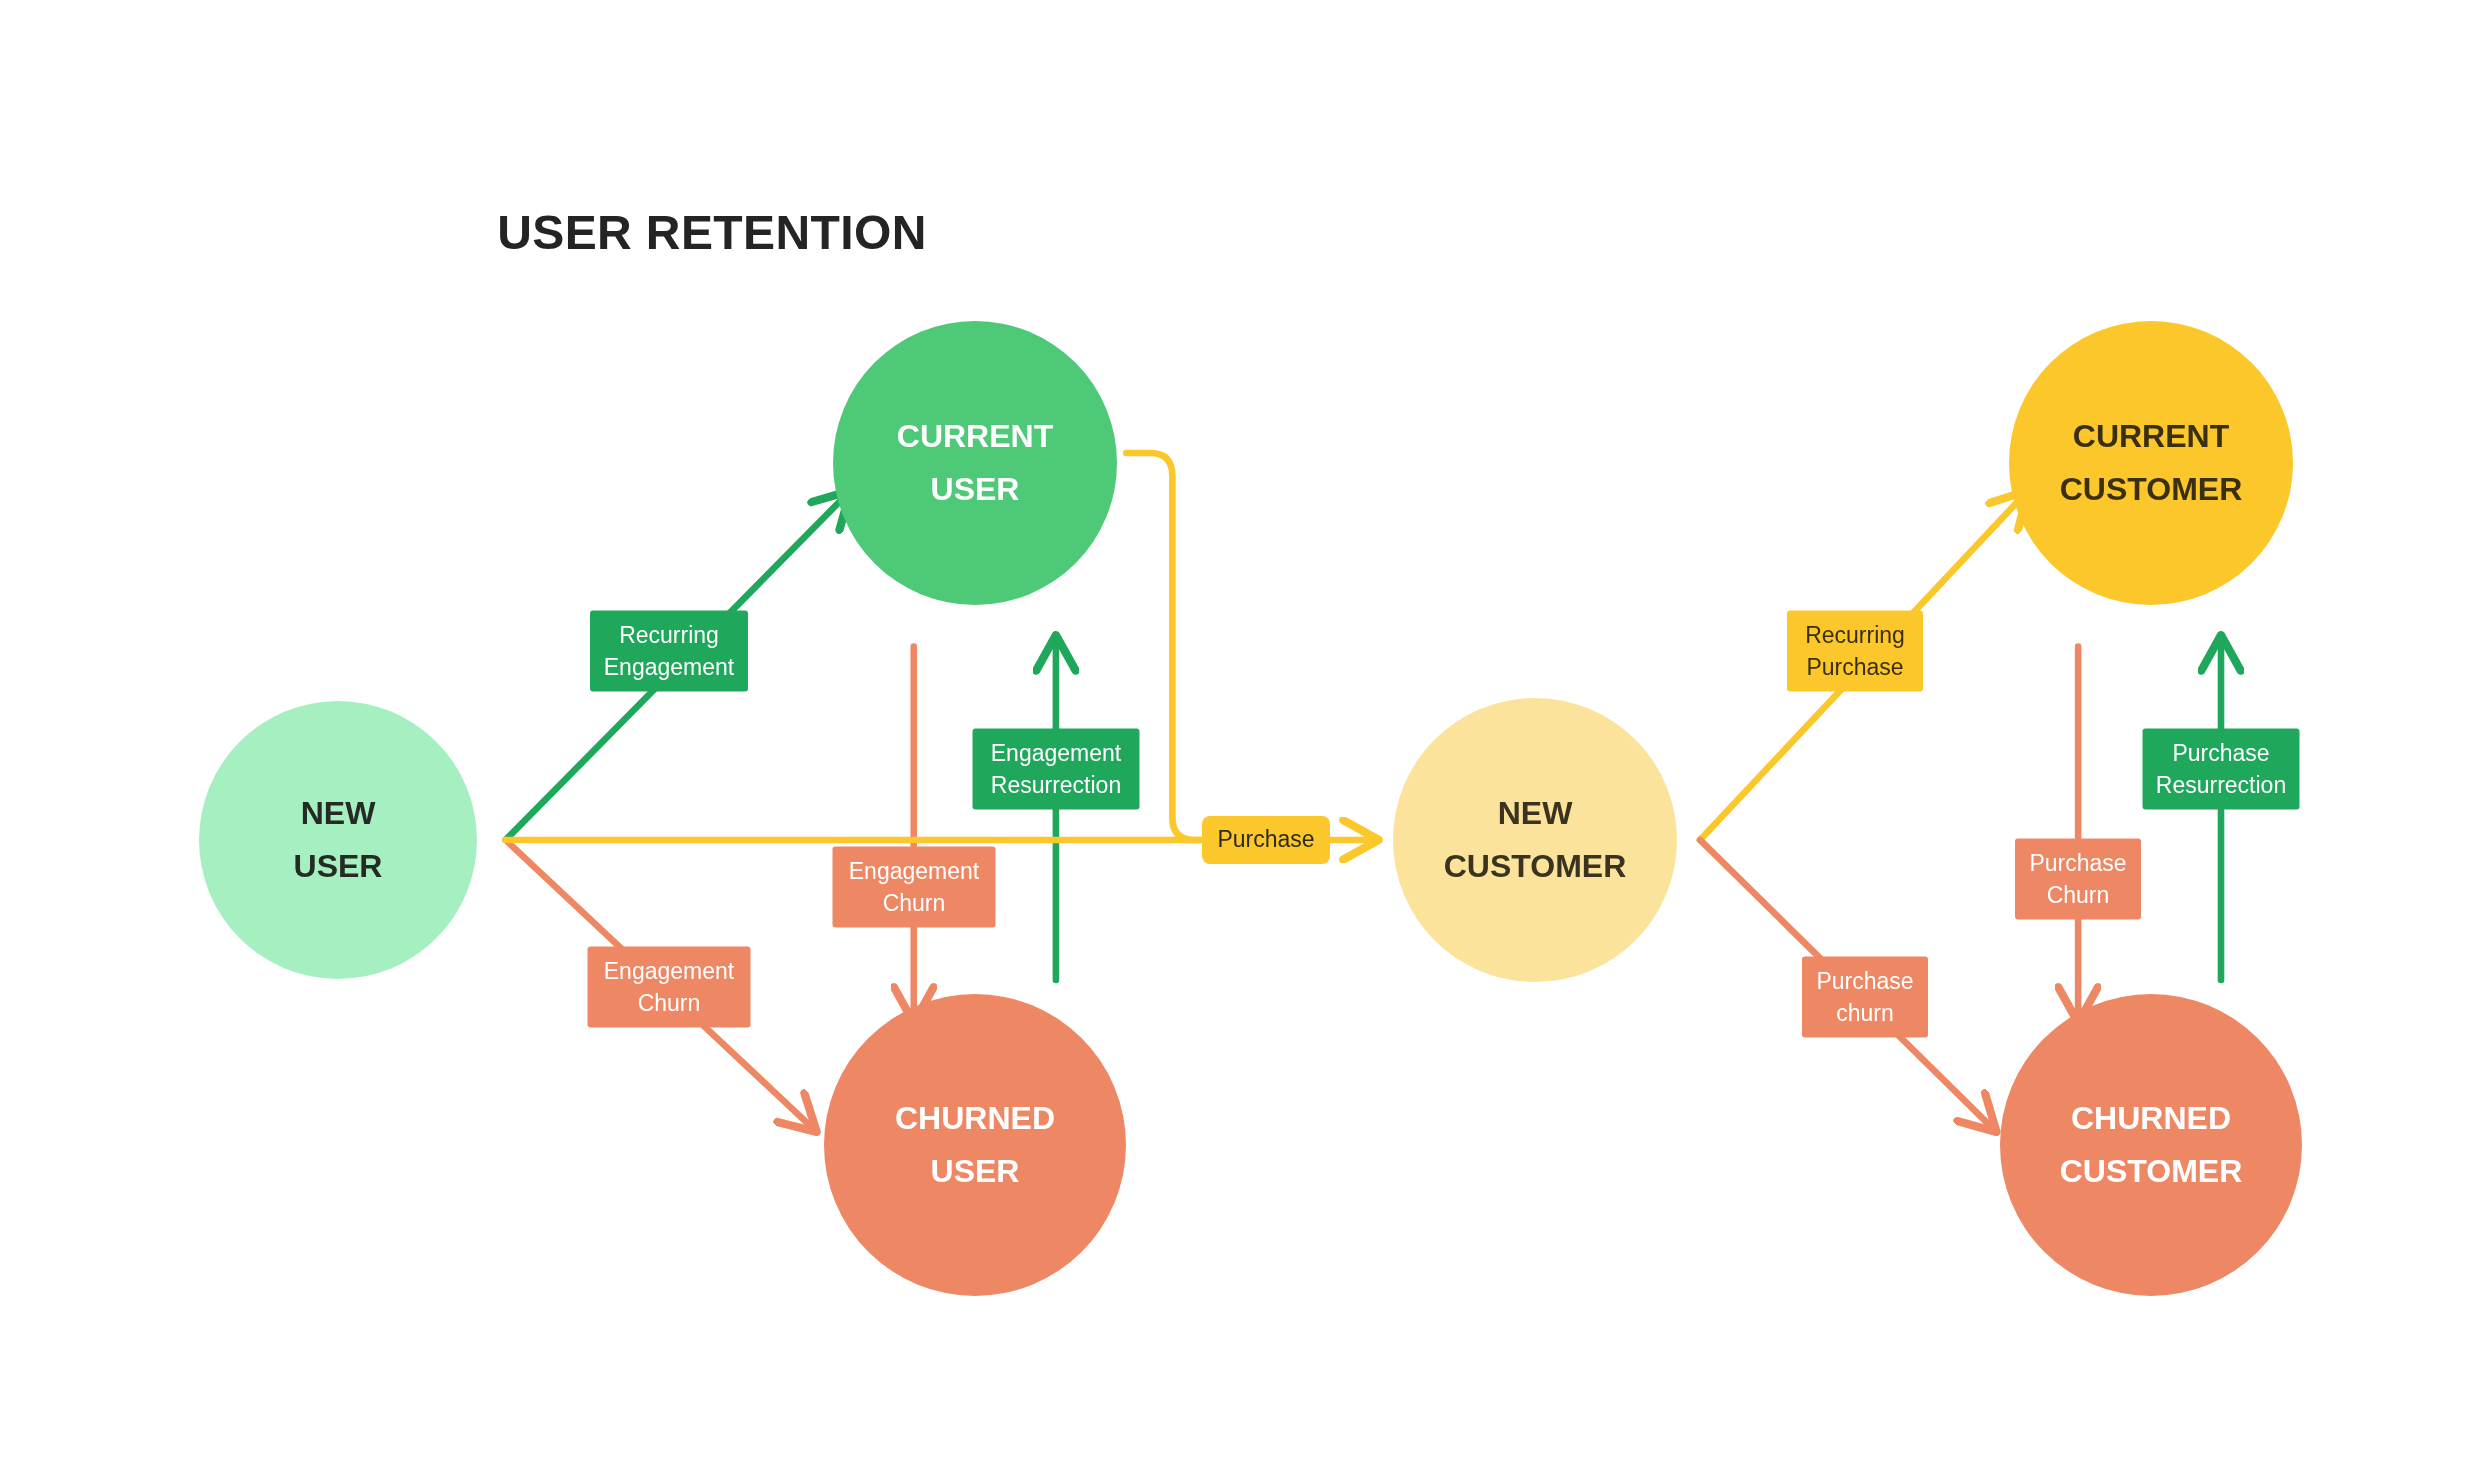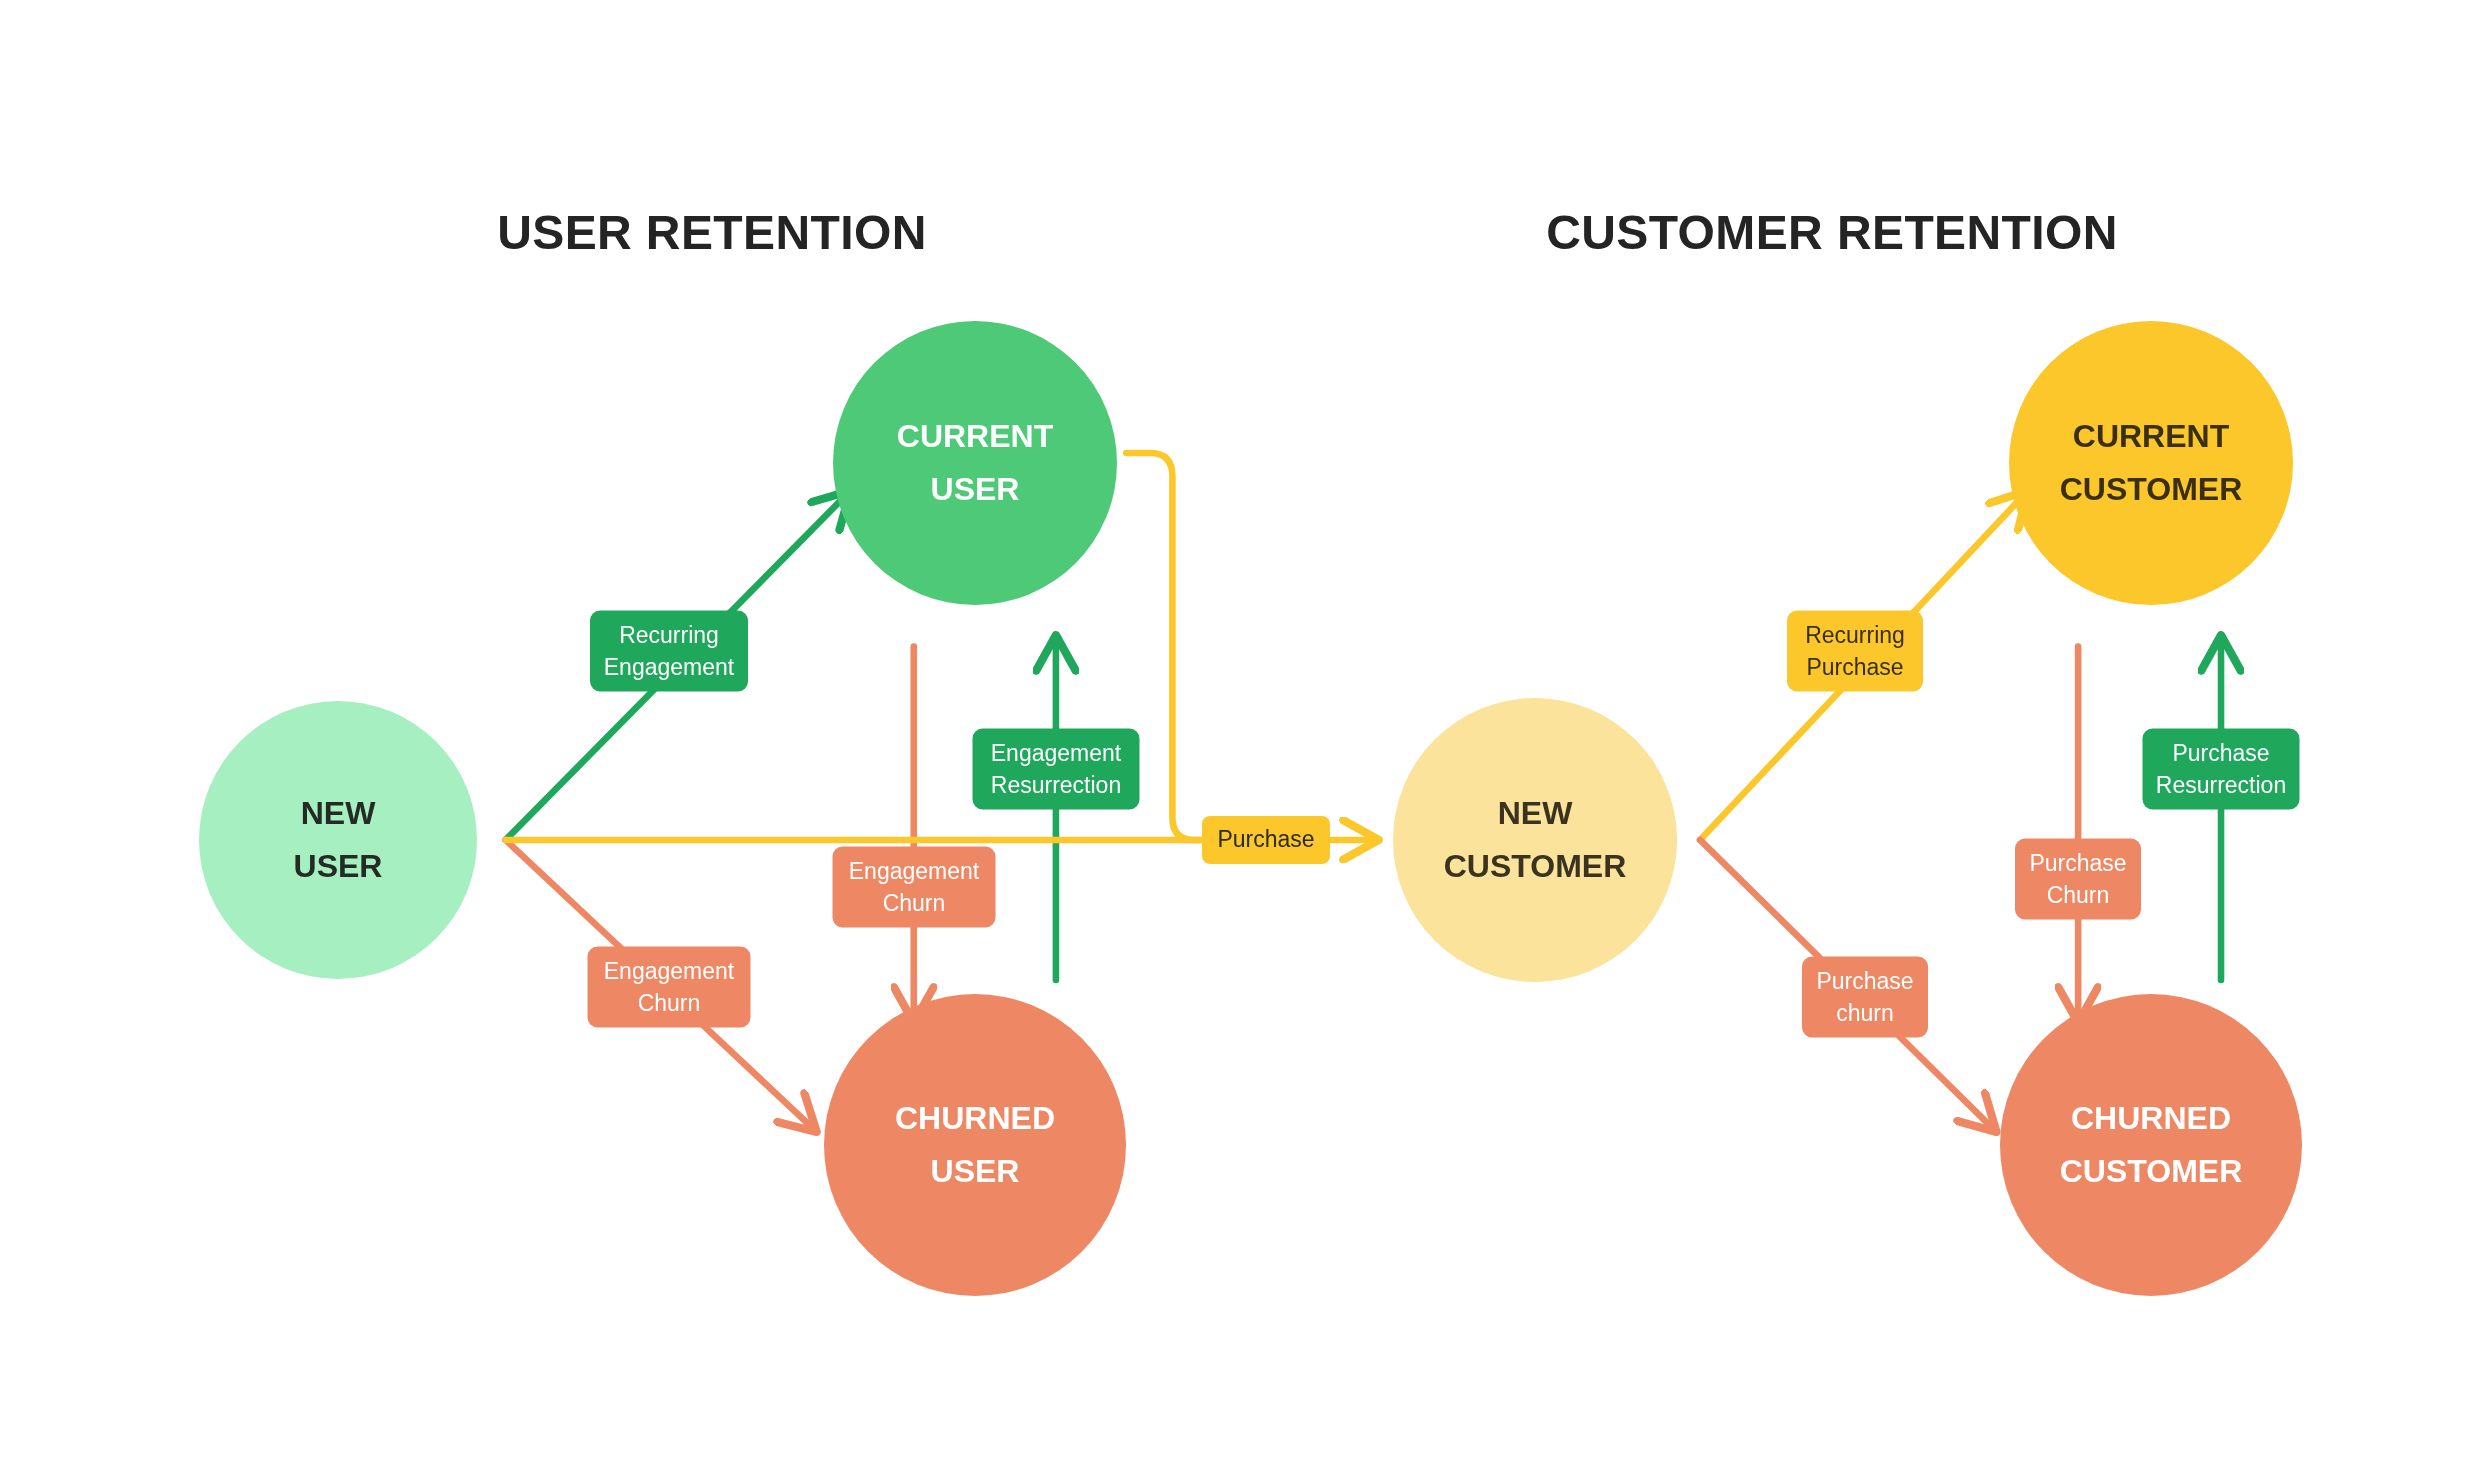--- a/index.html
+++ b/index.html
@@ -45,21 +45,21 @@
     text-align: center;
     font-weight: bold;
     line-height: 1.22;
     transform: translate(-50%, -50%);
     z-index: 2;
     gap: 13px;
   }
   .node span { display: block; }
   .chip {
     position: absolute;
-    border-radius: 10px;
+    border-radius: 3px;
     display: flex;
     flex-direction: column;
     align-items: center;
     justify-content: center;
     text-align: center;
     font-size: 23px;
     line-height: 1.36;
     padding: 9.5px 11.7px;
     box-sizing: border-box;
     transform: translate(-50%, -50%);
@@ -125,21 +125,20 @@
     <g>
       <path d="M 2836 882 L 2836 1392" fill="none" stroke="#EE8763" stroke-width="9" stroke-linecap="round" marker-end="url(#ah-orange)"></path>
     </g>
 
     <g>
       <path d="M 3031 1337 L 3031 870" fill="none" stroke="#1FA75B" stroke-width="9" stroke-linecap="round" marker-end="url(#ah-green)"></path>
     </g>
   </svg>
 
   <div class="section-title" style="left:712px; top:205px;">USER RETENTION</div>
-  <div class="section-title" style="left:1832px; top:205px;">CUSTOMER RETENTION</div>
 
   <div class="node" style="left:338px; top:840px; width:278px; height:278px; background:#A6EFC1; color:#242B24; font-size:32px;">
     <span>NEW</span>
     <span>USER</span>
   </div>
 
   <div class="node" style="left:975px; top:463px; width:284px; height:284px; background:#4EC977; color:#FFFFFF; font-size:32px;">
     <span>CURRENT</span>
     <span>USER</span>
   </div>

